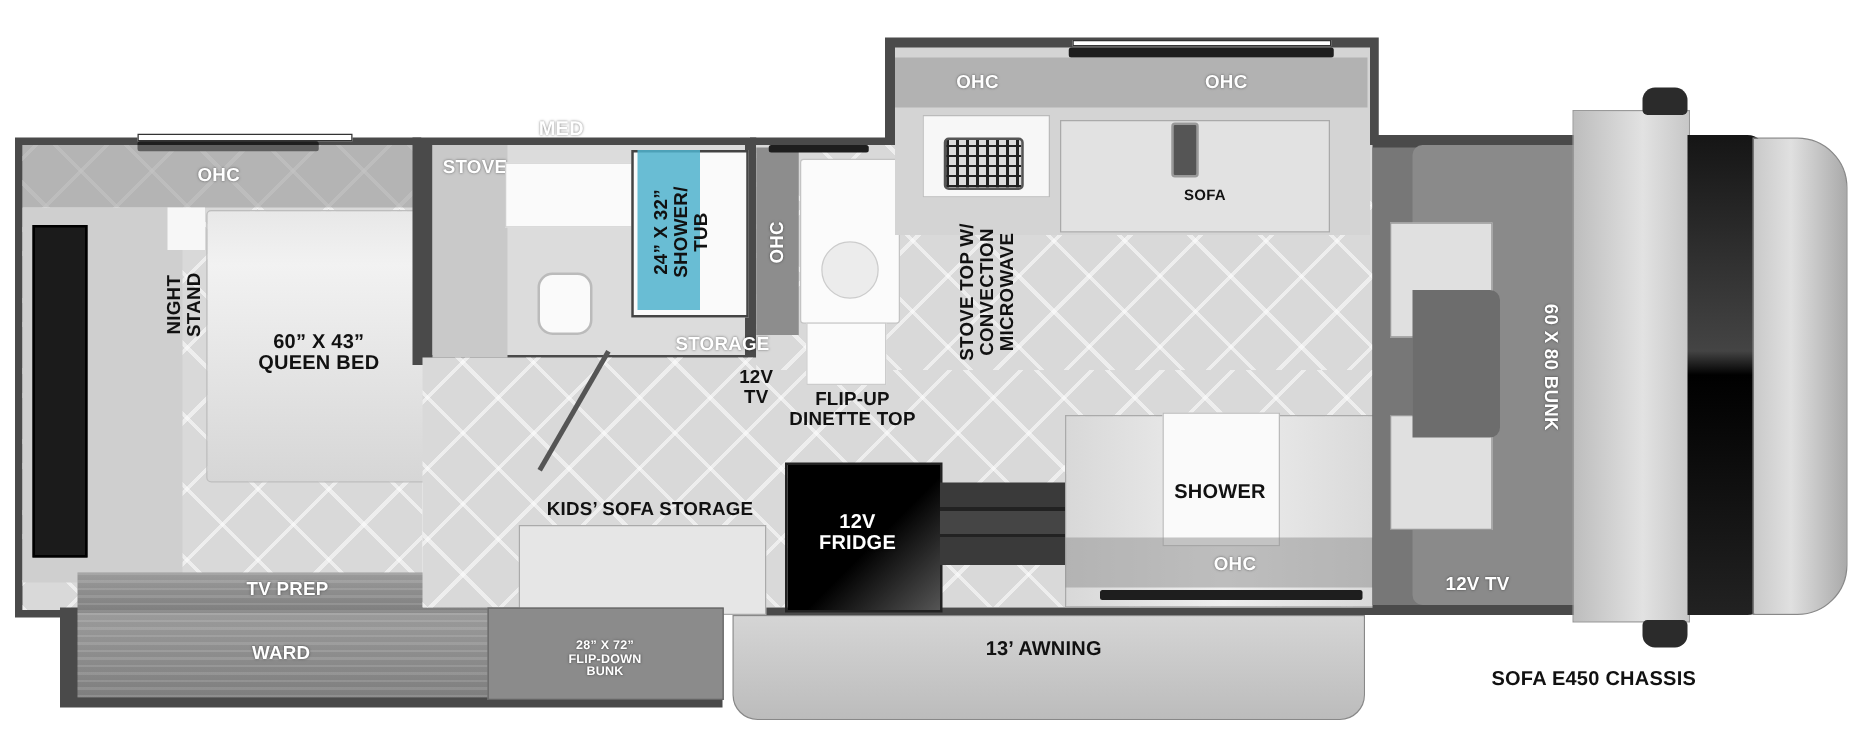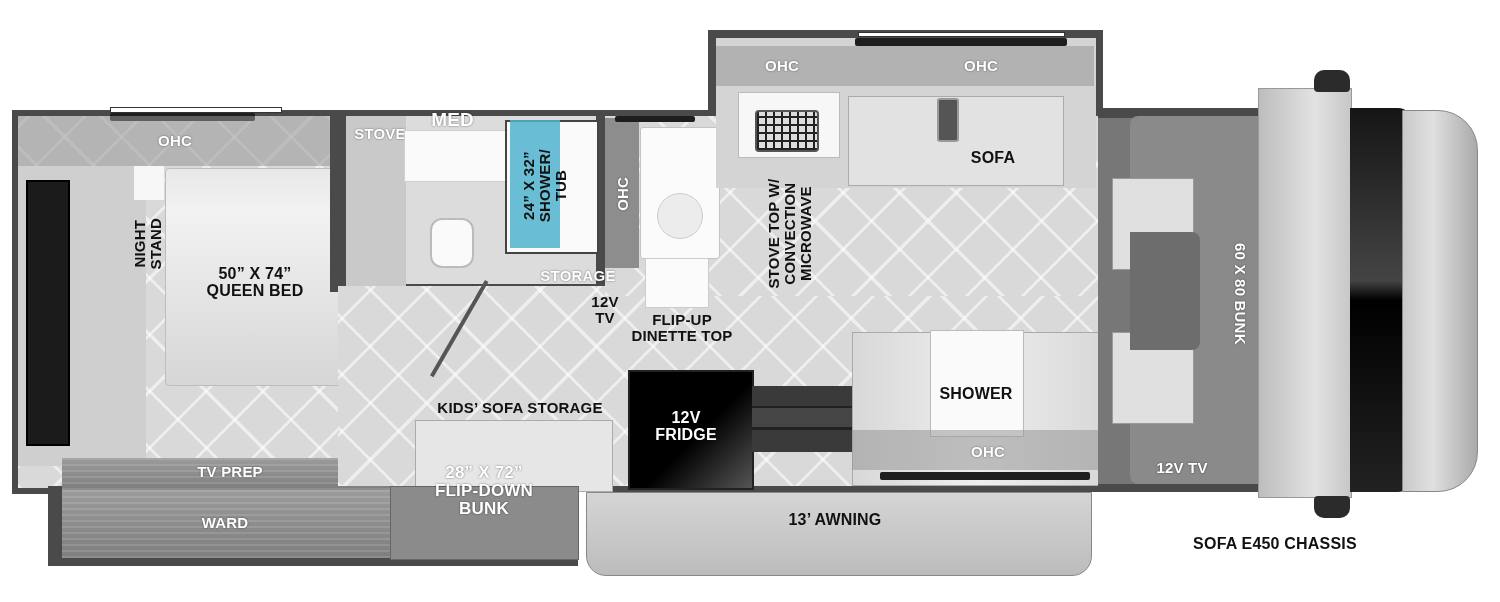--- a/index.html
+++ b/index.html
@@ -35,35 +35,35 @@
 <div class="abs" style="left:18px;top:166px;width:128px;height:300px;background:#cfcfcf;"></div>
 <div class="abs" style="left:26px;top:180px;width:40px;height:262px;background:#1b1b1b;border:2px solid #000;"></div>
 <div class="abs" style="left:134px;top:166px;width:30px;height:34px;background:#f7f7f7;"></div>
 <div class="lbl blk v" style="left:108px;top:228px;width:80px;font-size:15px;">
   <div>NIGHT</div>
   <div>STAND</div>
 </div>
 
 <div class="abs" style="left:165px;top:168px;width:220px;height:216px;background:linear-gradient(180deg,#e8e8e8 0,#f2f2f2 20%,#d6d6d6 100%);border:1px solid #bdbdbd;border-radius:4px;"></div>
 <div class="lbl blk" style="left:180px;top:266px;width:150px;font-size:16px;">
-  <div>50” X 74”</div>
+  <div>60” X 43”</div>
   <div>QUEEN BED</div>
 </div>
 
 <div class="wall" style="left:48px;top:486px;width:530px;height:80px;"></div>
 <div class="wood" style="left:62px;top:458px;width:330px;height:32px;"></div>
 <div class="lbl wht" style="left:170px;top:464px;width:120px;font-size:15px;">TV PREP</div>
 <div class="wood" style="left:62px;top:490px;width:332px;height:68px;"></div>
 <div class="lbl wht" style="left:190px;top:515px;width:70px;font-size:15px;">WARD</div>
 
 <div class="wall" style="left:330px;top:110px;width:275px;height:182px;"></div>
 <div class="abs" style="left:346px;top:116px;width:250px;height:168px;background:#dcdcdc;"></div>
 <div class="abs" style="left:346px;top:116px;width:60px;height:170px;background:#c9c9c9;"></div>
 <div class="lbl wht" style="left:350px;top:126px;width:60px;font-size:15px;">STOVE</div>
-<div class="lbl wht" style="left:424px;top:110px;width:50px;font-size:19px;text-align:right;">MED</div>
+<div class="lbl wht" style="left:424px;top:96px;width:50px;font-size:16px;">MED</div>
 <div class="abs" style="left:404px;top:130px;width:105px;height:50px;background:#fafafa;border:1px solid #cfcfcf;"></div>
 <div class="abs" style="left:430px;top:218px;width:40px;height:46px;background:#fafafa;border:2px solid #bbb;border-radius:12px;"></div>
 <div class="abs" style="left:505px;top:120px;width:90px;height:130px;background:#fafafa;border:2px solid #444;"></div>
 <div class="abs" style="left:510px;top:120px;width:50px;height:128px;background:rgba(79,178,205,.85);"></div>
 <div class="lbl blk v" style="left:490px;top:162px;width:110px;font-size:15px;">
   <div>24” X 32”</div>
   <div>SHOWER/</div>
   <div>TUB</div>
 </div>
 
@@ -105,26 +105,26 @@
 <div class="lbl wht" style="left:956px;top:58px;width:50px;font-size:15px;">OHC</div>
 <div class="abs" style="left:738px;top:92px;width:100px;height:64px;background:#f7f7f7;border:1px solid #bbb;"></div>
 <div class="abs" style="left:755px;top:110px;width:60px;height:38px;background:repeating-linear-gradient(90deg,#222 0 2px,transparent 2px 8px),repeating-linear-gradient(0deg,#222 0 2px,transparent 2px 8px),#ddd;border:2px solid #555;border-radius:4px;"></div>
 <div class="lbl blk v" style="left:720px;top:210px;width:140px;font-size:15px;">
   <div>STOVE TOP W/</div>
   <div>CONVECTION</div>
   <div>MICROWAVE</div>
 </div>
 <div class="abs" style="left:848px;top:96px;width:214px;height:88px;background:#e2e2e2;border:1px solid #aaa;"></div>
 <div class="abs" style="left:937px;top:98px;width:18px;height:40px;background:#555;border:2px solid #999;border-radius:3px;"></div>
-<div class="lbl blk" style="left:963px;top:150px;width:60px;font-size:16px;">SOFA</div>
+<div class="lbl blk" style="left:934px;top:150px;width:60px;font-size:12px;">SOFA</div>
 
 <div class="abs" style="left:415px;top:420px;width:196px;height:70px;background:#e6e6e6;border:1px solid #aaa;"></div>
 <div class="lbl blk" style="left:420px;top:400px;width:200px;font-size:15px;">KIDS’ SOFA STORAGE</div>
 <div class="abs" style="left:390px;top:486px;width:187px;height:72px;background:#8b8b8b;border:1px solid #666;"></div>
-<div class="lbl wht" style="left:395px;top:464px;width:178px;font-size:17px;">
+<div class="lbl wht" style="left:395px;top:512px;width:178px;font-size:10px;">
   <div>28” X 72”</div>
   <div>FLIP-DOWN</div>
   <div>BUNK</div>
 </div>
 
 <div class="abs" style="left:852px;top:332px;width:252px;height:152px;background:linear-gradient(90deg,#d8d8d8,#eeeeee,#d8d8d8);border:1px solid #aaa;"></div>
 <div class="abs" style="left:930px;top:330px;width:92px;height:105px;background:#fafafa;border:1px solid #bbb;"></div>
 <div class="lbl blk" style="left:926px;top:386px;width:100px;font-size:16px;">SHOWER</div>
 <div class="ohc" style="left:852px;top:430px;width:280px;height:40px;"></div>
 <div class="lbl wht" style="left:963px;top:444px;width:50px;font-size:15px;">OHC</div>

